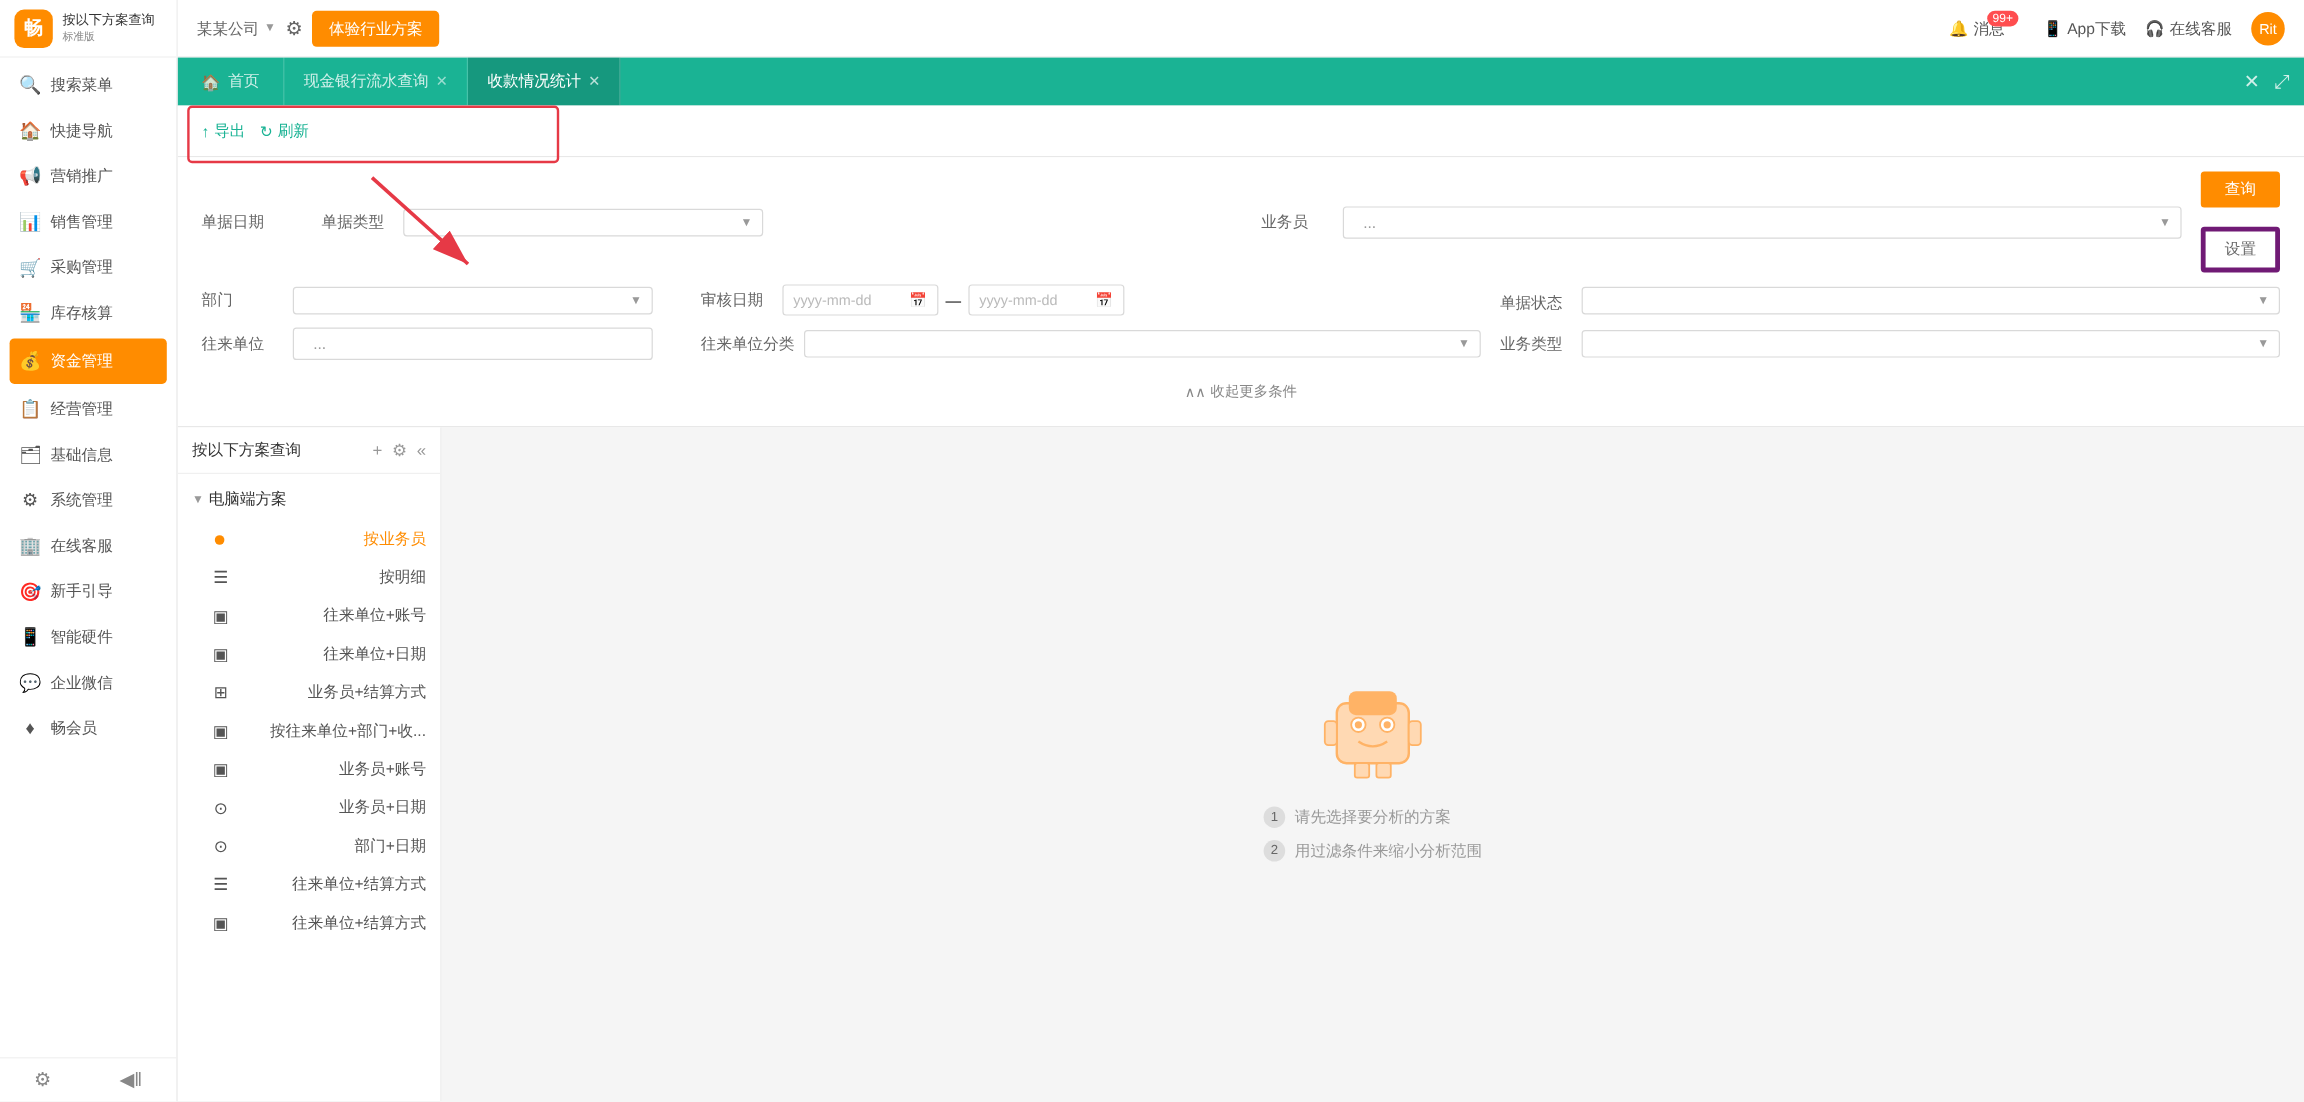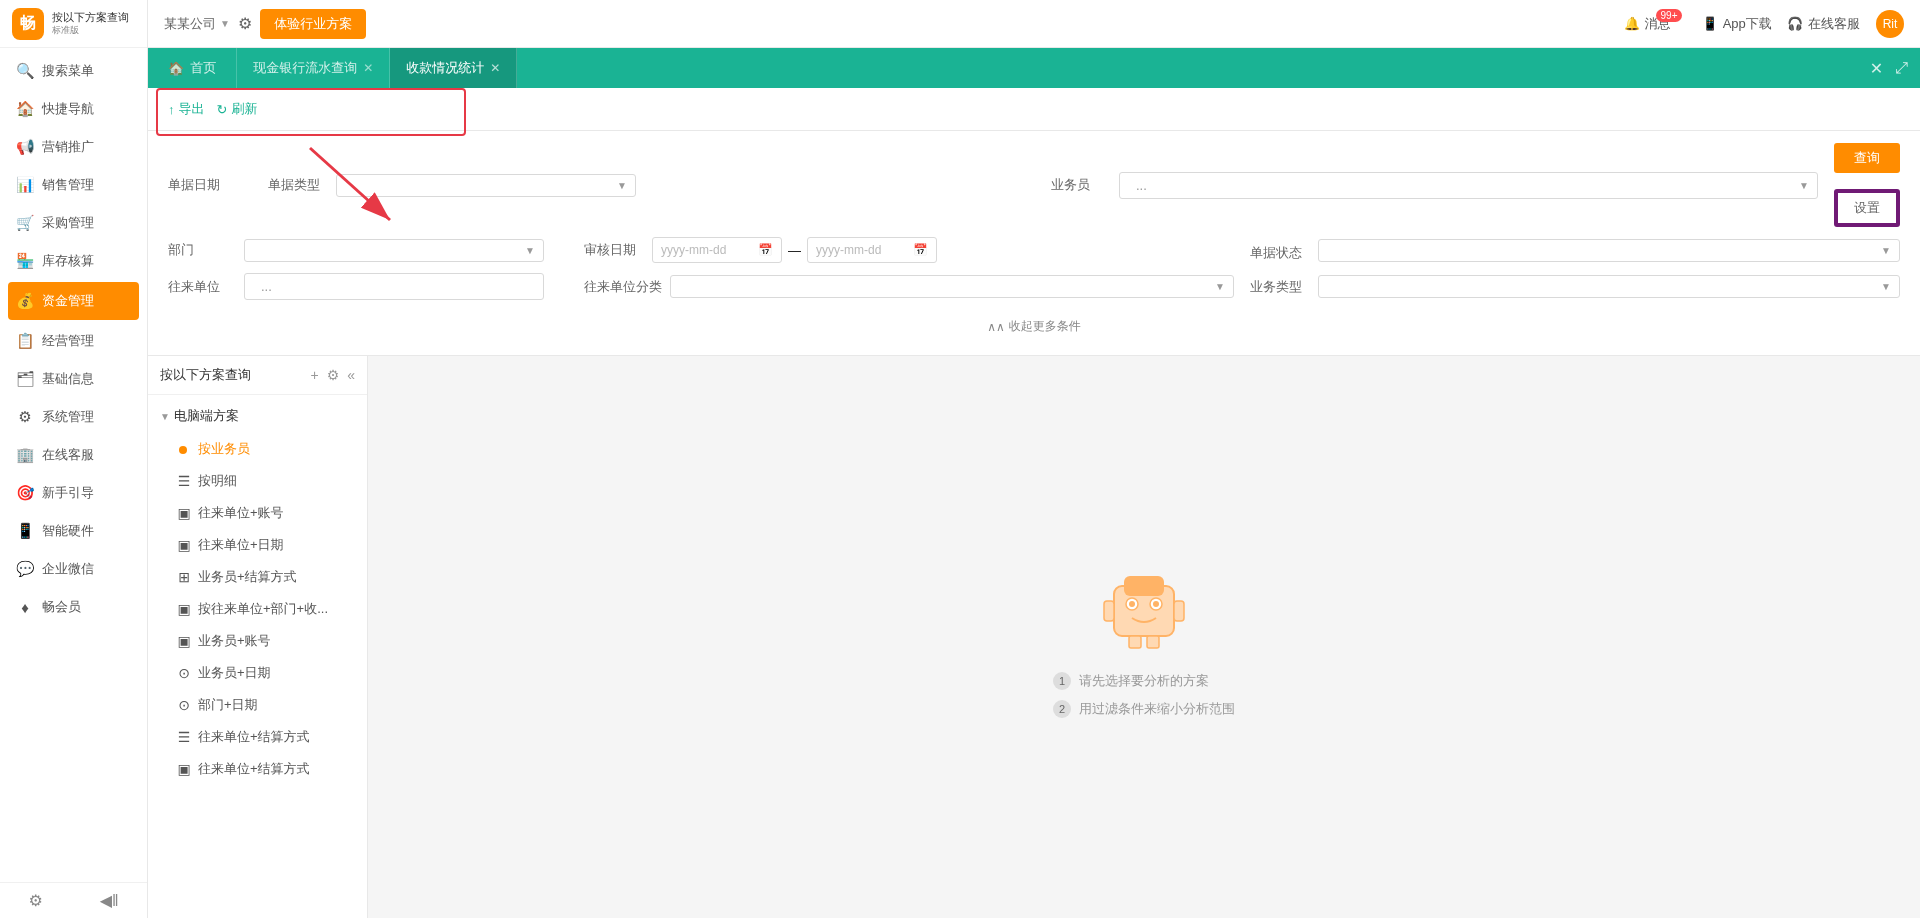--- a/index.html
+++ b/index.html
@@ -289,20 +289,21 @@
     }
     .scheme-group-arrow { font-size: 10px; color: #999; }
     .scheme-item {
       display: flex;
       align-items: center;
       padding: 7px 12px 7px 28px;
       font-size: 13px;
       color: #555;
       cursor: pointer;
       gap: 6px;
+      justify-content: space-between;
     }
     .scheme-item.active { color: #ff8c00; }
     .scheme-item .item-icon { font-size: 14px; width: 16px; text-align: center; }
     .active-dot {
       width: 8px; height: 8px;
       background: #ff8c00;
       border-radius: 50%;
       display: inline-block;
       margin-right: 2px;
     }

